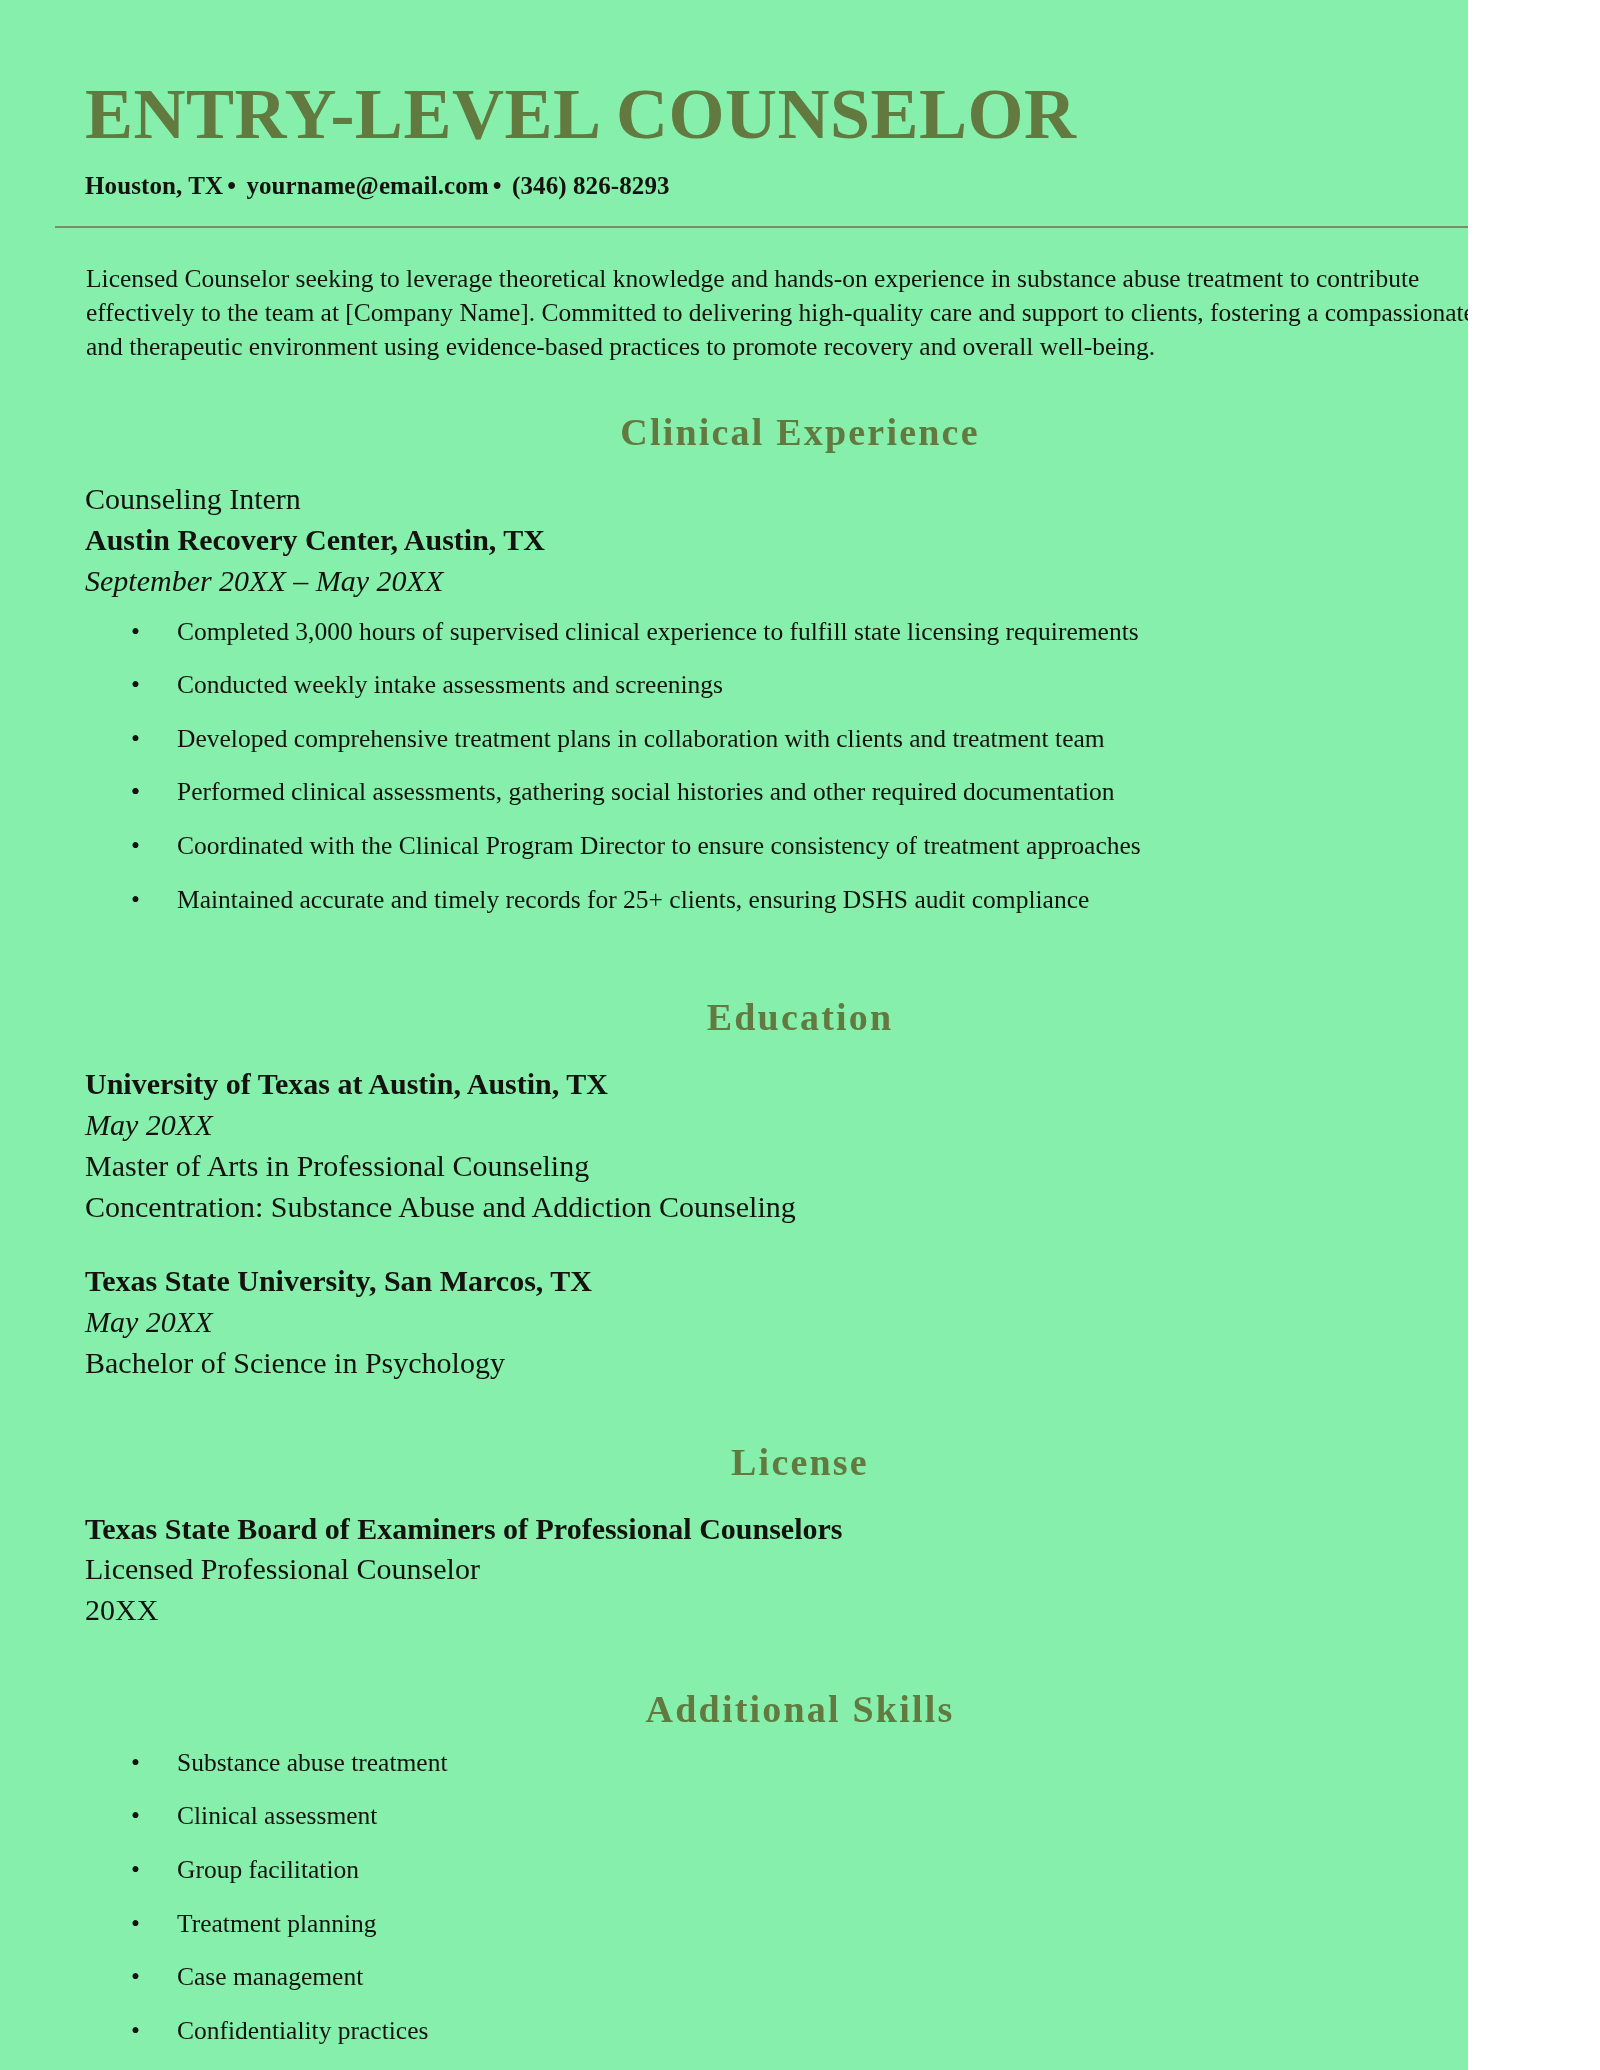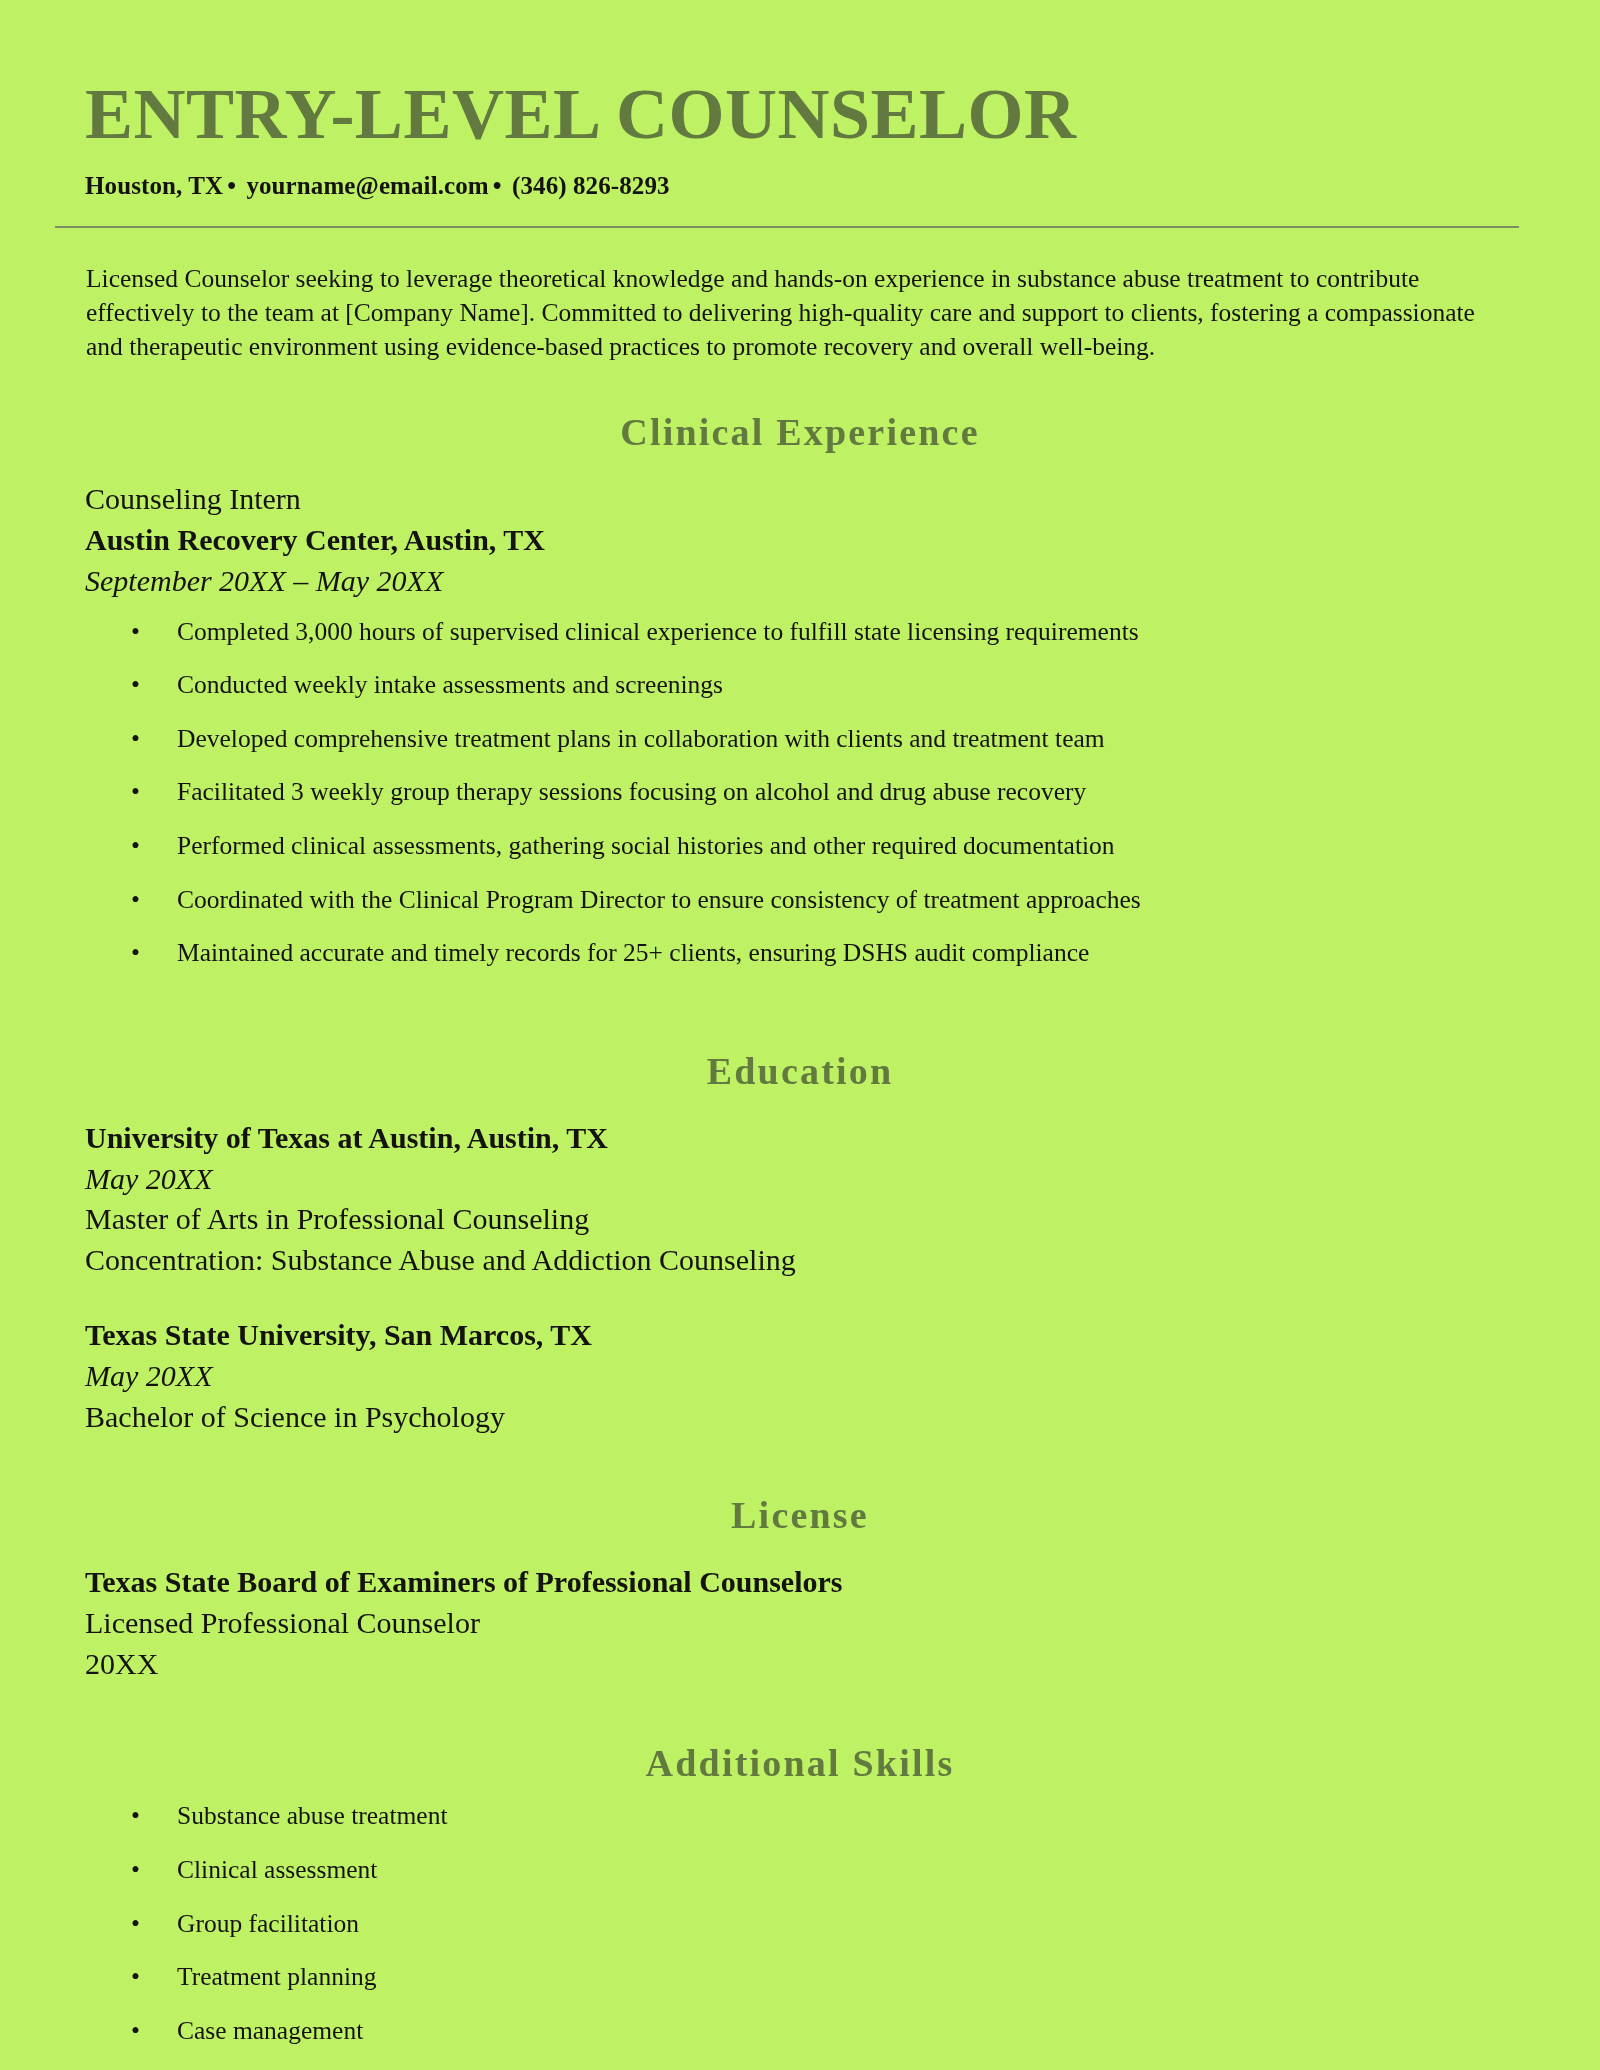--- a/index.html
+++ b/index.html
@@ -10,25 +10,25 @@
   }
   body {
     width: 1600px;
     height: 2070px;
     font-family: "Liberation Serif", "DejaVu Serif", serif;
     color: #1a1a1a;
     -webkit-font-smoothing: antialiased;
   }
   .page {
     position: relative;
-    width: 1600px;
+    width: 1468px;
     height: 2070px;
     box-sizing: border-box;
     padding: 0;
-    background: #bef264;
+    background: #86efac;
     overflow: hidden;
   }
   .inner {
     position: absolute;
     left: 85px;
     top: 0;
     width: 1430px;
   }
 
   
@@ -152,21 +152,21 @@
 
     <div class="entry">
       <div class="entry-line">Counseling Intern</div>
       <div class="entry-line bold">Austin Recovery Center, Austin, TX</div>
       <div class="entry-line italic">September 20XX – May 20XX</div>
 
       <ul class="bullets">
         <li><span class="dot">•</span><span>Completed 3,000 hours of supervised clinical experience to fulfill state licensing requirements</span></li>
         <li><span class="dot">•</span><span>Conducted weekly intake assessments and screenings</span></li>
         <li><span class="dot">•</span><span>Developed comprehensive treatment plans in collaboration with clients and treatment team</span></li>
-        <li><span class="dot">•</span><span>Facilitated 3 weekly group therapy sessions focusing on alcohol and drug abuse recovery</span></li>
+        <li><span class="dot">•</span></li>
         <li><span class="dot">•</span><span>Performed clinical assessments, gathering social histories and other required documentation</span></li>
         <li><span class="dot">•</span><span>Coordinated with the Clinical Program Director to ensure consistency of treatment approaches</span></li>
         <li><span class="dot">•</span><span>Maintained accurate and timely records for 25+ clients, ensuring DSHS audit compliance</span></li>
       </ul>
     </div>
 
     <h2 class="section-heading sec-education">Education</h2>
 
     <div class="entry">
       <div class="entry-line bold">University of Texas at Austin, Austin, TX</div>

